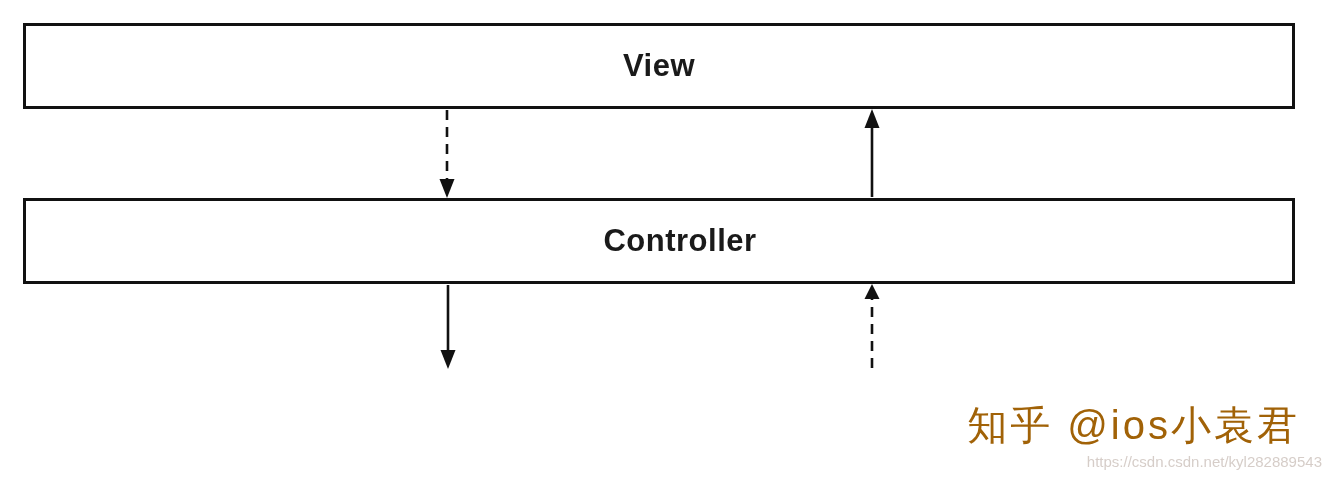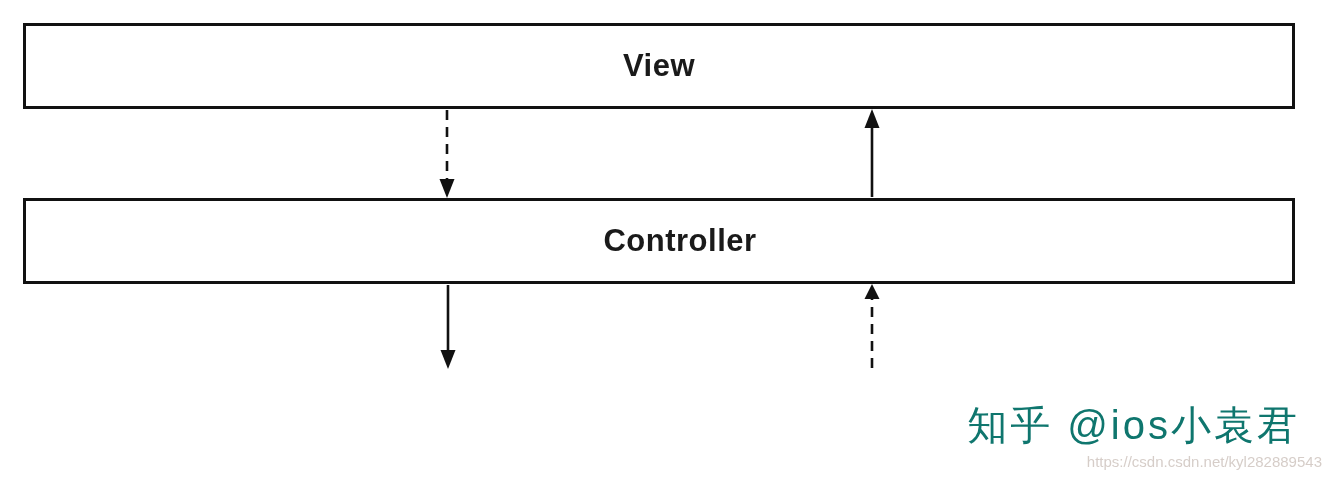--- a/index.html
+++ b/index.html
@@ -42,21 +42,21 @@
     width: 1322px;
     height: 478px;
     pointer-events: none;
   }
   .wm-zhihu {
     position: absolute;
     top: 398px;
     right: 22px;
     font-size: 40px;
     letter-spacing: 3px;
-    color: #0f766e;
+    color: #a16207;
     text-shadow: 3px 3px 1px rgba(255,255,255,0.95);
     white-space: nowrap;
     text-align: right;
   }
   .wm-url {
     position: absolute;
     top: 453px;
     right: 0px;
     font-size: 15px;
     color: #d4cbc6;

